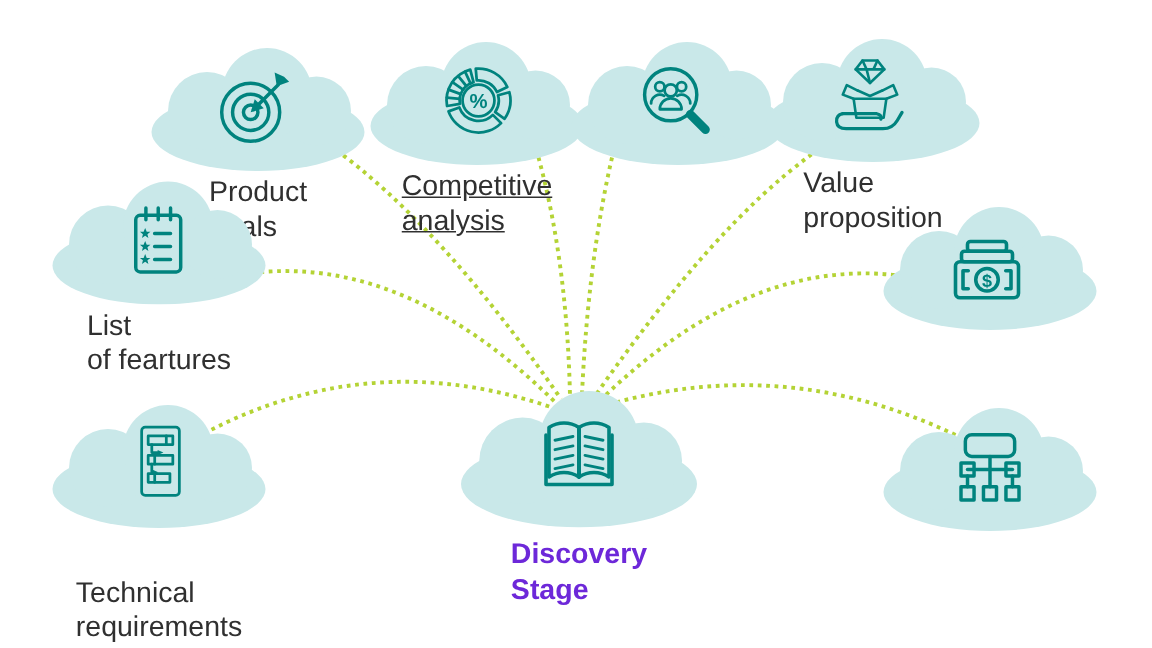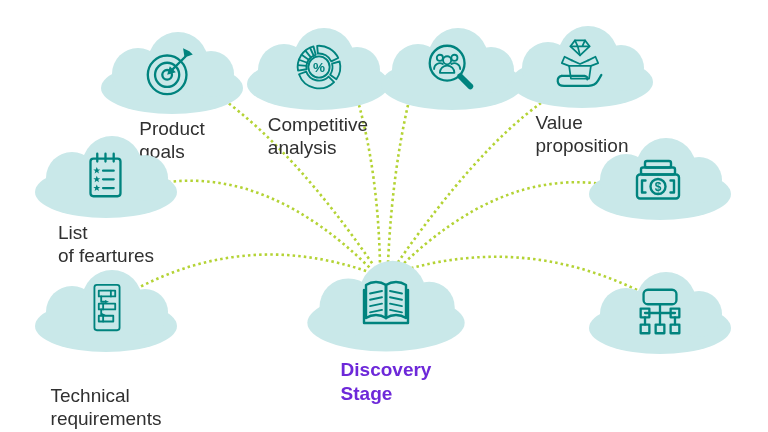--- a/index.html
+++ b/index.html
@@ -81,21 +81,21 @@
         <path d="M8.3 33.8 A22 22 0 0 1 24.3 8.7 L26.6 17.4 A13 13 0 0 0 17.2 32.3 Z"></path>
         <line x1="17.1" y1="28.9" x2="8.1" y2="28.1"></line>
         <line x1="17.8" y1="25.6" x2="9.3" y2="22.5"></line>
         <line x1="19.4" y1="22.5" x2="12" y2="17.4"></line>
         <line x1="21.6" y1="20" x2="15.9" y2="13.1"></line>
         <line x1="24.5" y1="18.2" x2="20.7" y2="10.1"></line>
         <circle cx="30" cy="30" r="11"></circle>
       </g>
       <text x="30" y="35" font-size="14" text-anchor="middle">%</text>
     </svg>
-    <div class="label" style="top:87px;">Competitive
+    <div class="label" style="top:87px;text-decoration:underline;">Competitive
 analysis</div>
   </div>
 
   <div class="node" style="left:378px;top:26px;width:148px;height:84px;">
     <svg class="cloud" width="148" height="84" viewBox="0 0 148 84">
       <g class="cloud-shape">
           <ellipse cx="74" cy="58" rx="71" ry="26"></ellipse>
           <circle cx="40" cy="44" r="26"></circle>
           <circle cx="80" cy="32" r="30"></circle>
           <circle cx="113" cy="44" r="23"></circle>
@@ -137,21 +137,21 @@
       </g>
       <g class="stroke">
         <path d="M13 44 q-5 1 -4.5 6 q0.5 5 7 5 h27 q7 0 10.5 -6 l3.5 -6"></path>
         <path d="M13 44 h25 q4 1 3 4"></path>
       </g>
     </svg>
     <div class="label" style="top:87px;">Value
 proposition</div>
   </div>
 
-  <div class="node" style="left:32px;top:134px;width:148px;height:84px;">
+  <div class="node" style="left:32px;top:119px;width:148px;height:84px;">
     <svg class="cloud" width="148" height="84" viewBox="0 0 148 84">
       <g class="cloud-shape">
           <ellipse cx="74" cy="58" rx="71" ry="26"></ellipse>
           <circle cx="40" cy="44" r="26"></circle>
           <circle cx="80" cy="32" r="30"></circle>
           <circle cx="113" cy="44" r="23"></circle>
         </g>
     </svg>
     <svg class="icon" style="left:44px;top:12px;" width="58" height="58" viewBox="0 0 60 60">
       <g class="stroke">

